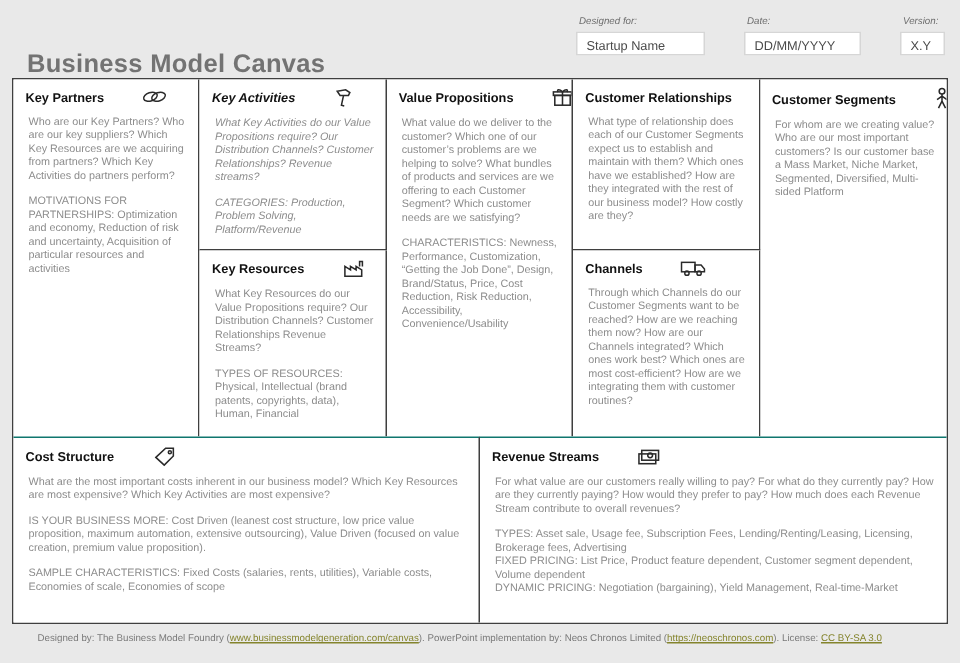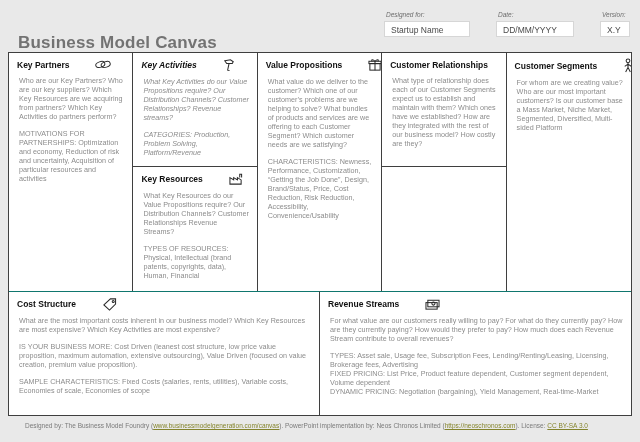--- a/index.html
+++ b/index.html
@@ -206,20 +206,32 @@
       <span class="sec-icon">
         <svg width="14" height="13" viewBox="0 0 16 15" fill="none" stroke="#2a2a2a" stroke-width="1.1">
           <path d="M8 13 C3 8.5 2 5 5.2 3.6 C6.8 3 8 4.4 8 5.4 C8 4.4 9.2 3 10.8 3.6 C14 5 13 8.5 8 13 Z"></path>
         </svg>
       </span>
     </div>
     <div class="q">What type of relationship does each of our Customer Segments expect us to establish and maintain with them? Which ones have we established? How are they integrated with the rest of our business model? How costly are they?</div>
   </div>
 
   <div class="cell ch br">
+    <div class="sec-head">
+      <span class="sec-title">Channels</span>
+      <span class="sec-icon">
+        <svg width="18" height="13" viewBox="0 0 20 14" fill="none" stroke="#2a2a2a" stroke-width="1.1">
+          <rect x="1.5" y="3" width="10" height="7"></rect>
+          <path d="M11.5 5 h4.5 l2.5 3 v2 h-7 Z"></path>
+          <circle cx="5.5" cy="11" r="1.6"></circle>
+          <circle cx="14.5" cy="11" r="1.6"></circle>
+        </svg>
+      </span>
+    </div>
+    <div class="q">Through which Channels do our Customer Segments want to be reached? How are we reaching them now? How are our Channels integrated? Which ones work best? Which ones are most cost-efficient? How are we integrating them with customer routines?</div>
   </div>
 
   <div class="cell cs">
     <div class="sec-head">
       <span class="sec-title">Customer Segments</span>
       <span class="sec-icon">
         <svg width="12" height="15" viewBox="0 0 12 16" fill="none" stroke="#2a2a2a" stroke-width="1.1">
           <circle cx="6" cy="3" r="2"></circle>
           <path d="M6 5 V10 M6 6.5 L2.5 9 M6 6.5 L9.5 9 M6 10 L3.5 15 M6 10 L8.5 15"></path>
         </svg>

